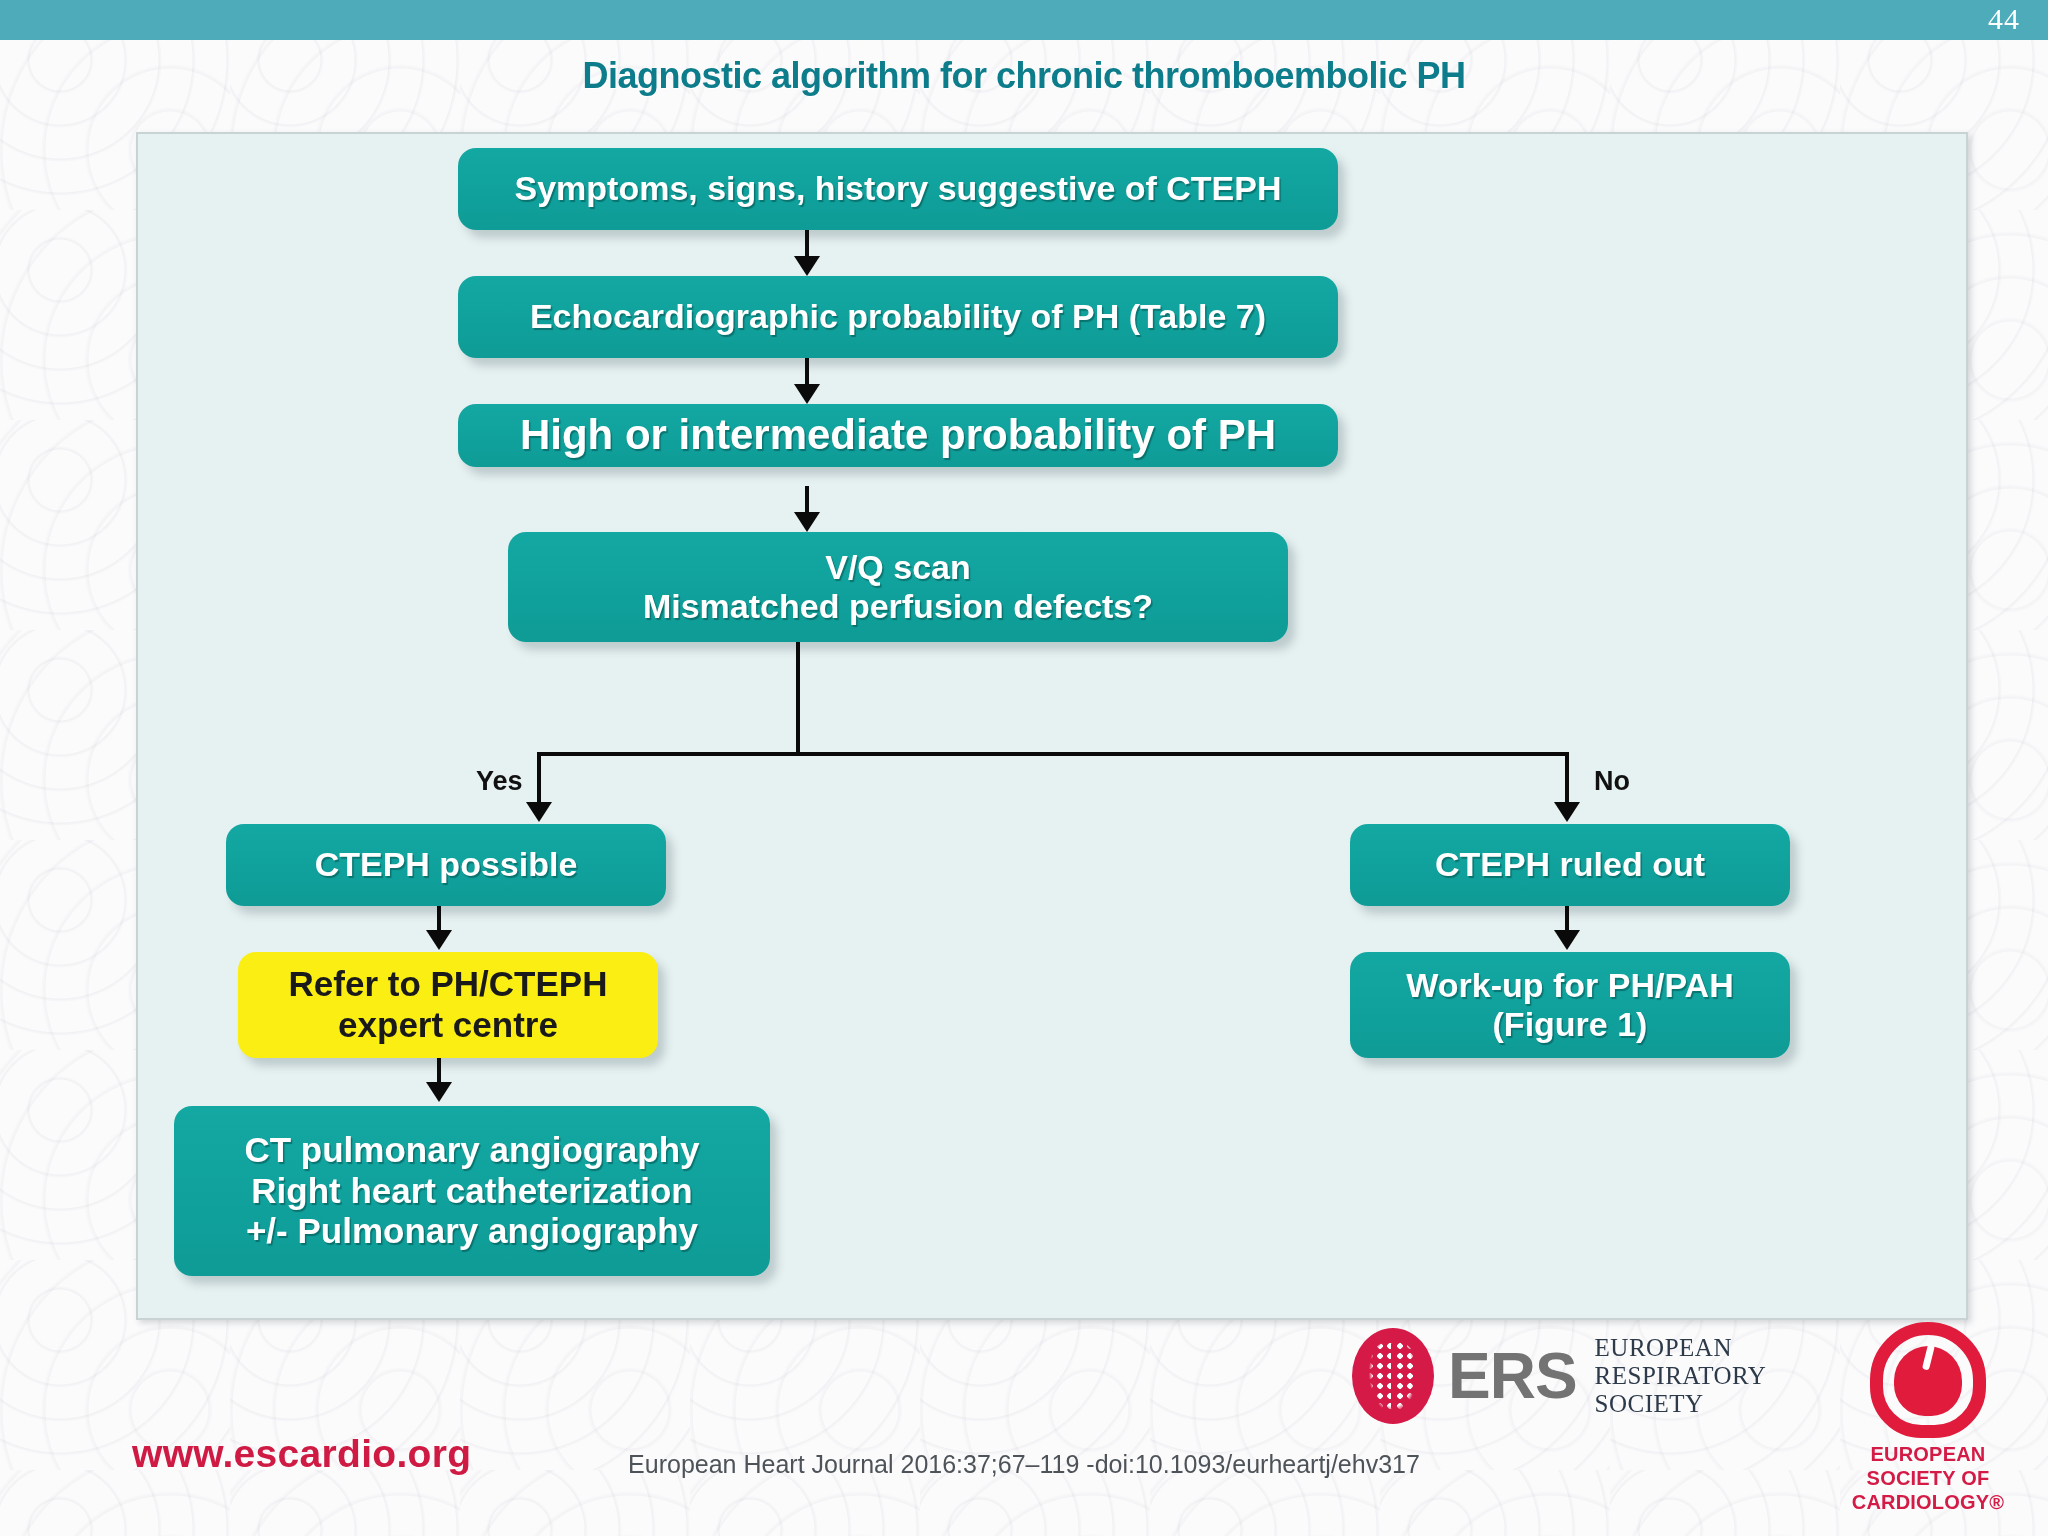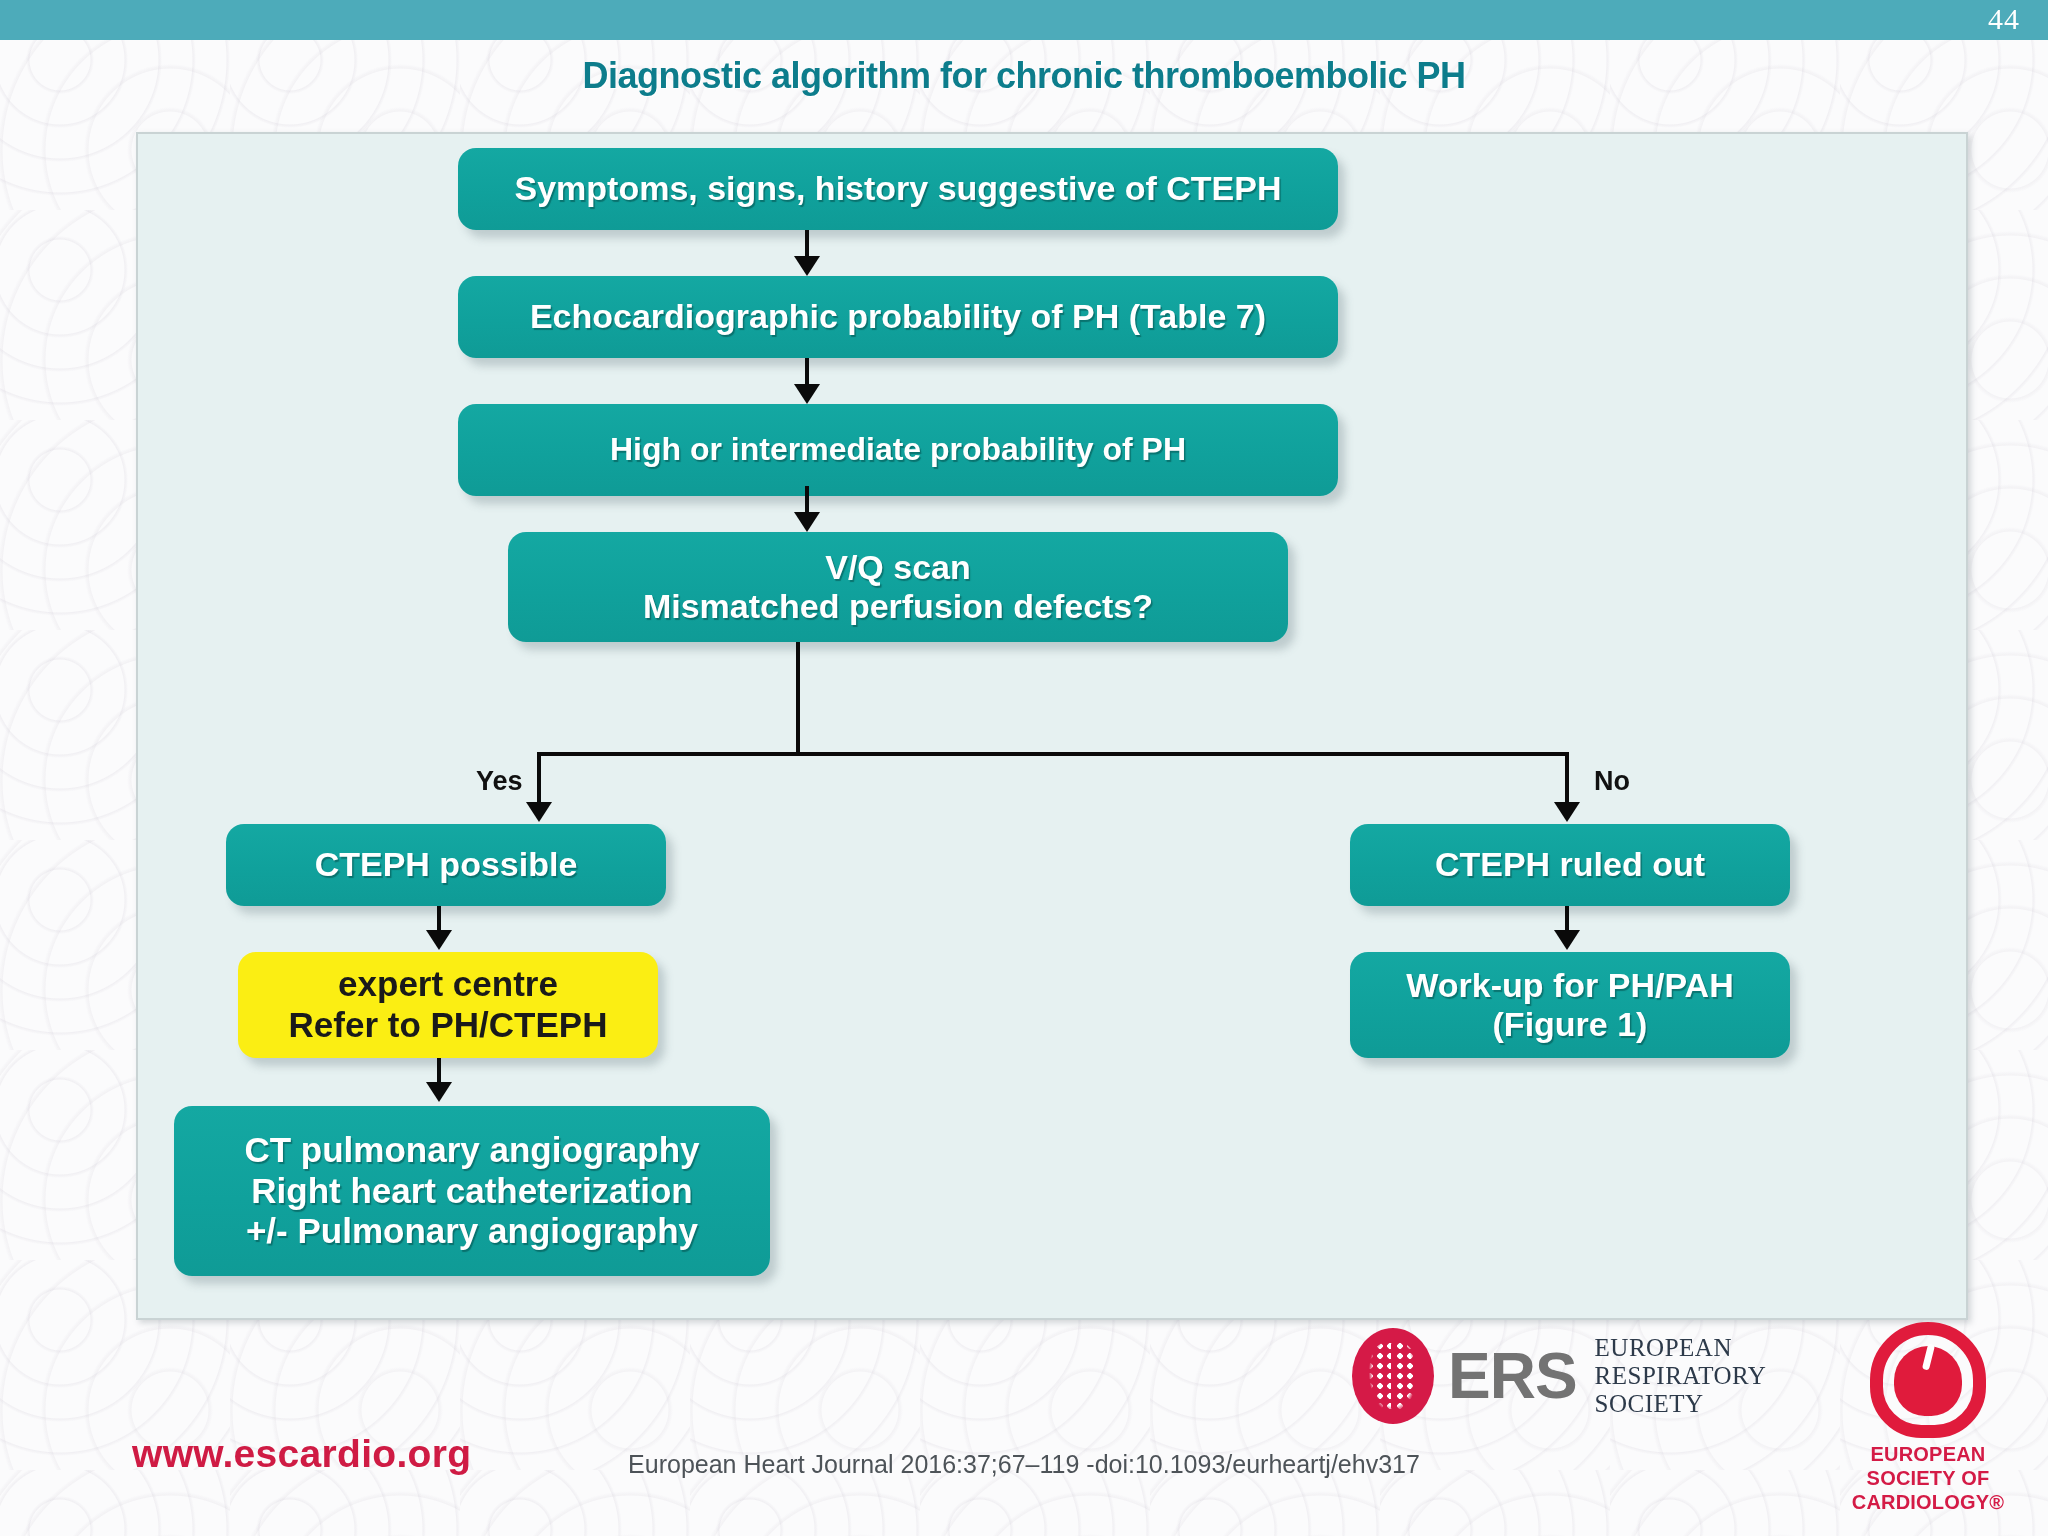--- a/index.html
+++ b/index.html
@@ -238,21 +238,21 @@
     <div class="arrowhead" style="left:656px; top:122px;"></div>
 
     <div class="node teal" style="left:320px; top:142px; width:880px; height:82px; font-size:34px;">
       <div class="lines">
         <div>Echocardiographic probability of PH (Table 7)</div>
       </div>
     </div>
     <div class="vline" style="left:667px; top:224px; height:30px;"></div>
     <div class="arrowhead" style="left:656px; top:250px;"></div>
 
-    <div class="node teal" style="left:320px; top:270px; width:880px; height:92px; font-size:32px;">
+    <div class="node teal" style="left:320px; top:270px; width:880px; height:63px; font-size:42px;">
       <div class="lines">
         <div>High or intermediate probability of PH</div>
       </div>
     </div>
     <div class="vline" style="left:667px; top:352px; height:30px;"></div>
     <div class="arrowhead" style="left:656px; top:378px;"></div>
 
     <div class="node teal" style="left:370px; top:398px; width:780px; height:110px; font-size:34px;">
       <div class="lines">
         <div>V/Q scan</div>
@@ -273,22 +273,22 @@
     <div class="node teal" style="left:88px; top:690px; width:440px; height:82px; font-size:34px;">
       <div class="lines">
         <div>CTEPH possible</div>
       </div>
     </div>
     <div class="vline" style="left:299px; top:772px; height:28px;"></div>
     <div class="arrowhead" style="left:288px; top:796px;"></div>
 
     <div class="node yellow" style="left:100px; top:818px; width:420px; height:106px; font-size:35px;">
       <div class="lines">
+        <div>Refer to PH/CTEPH</div>
         <div>expert centre</div>
-        <div>Refer to PH/CTEPH</div>
       </div>
     </div>
     <div class="vline" style="left:299px; top:924px; height:28px;"></div>
     <div class="arrowhead" style="left:288px; top:948px;"></div>
 
     <div class="node teal" style="left:36px; top:972px; width:596px; height:170px; font-size:35px;">
       <div class="lines">
         <div>CT pulmonary angiography</div>
         <div>Right heart catheterization</div>
         <div>+/- Pulmonary angiography</div>

